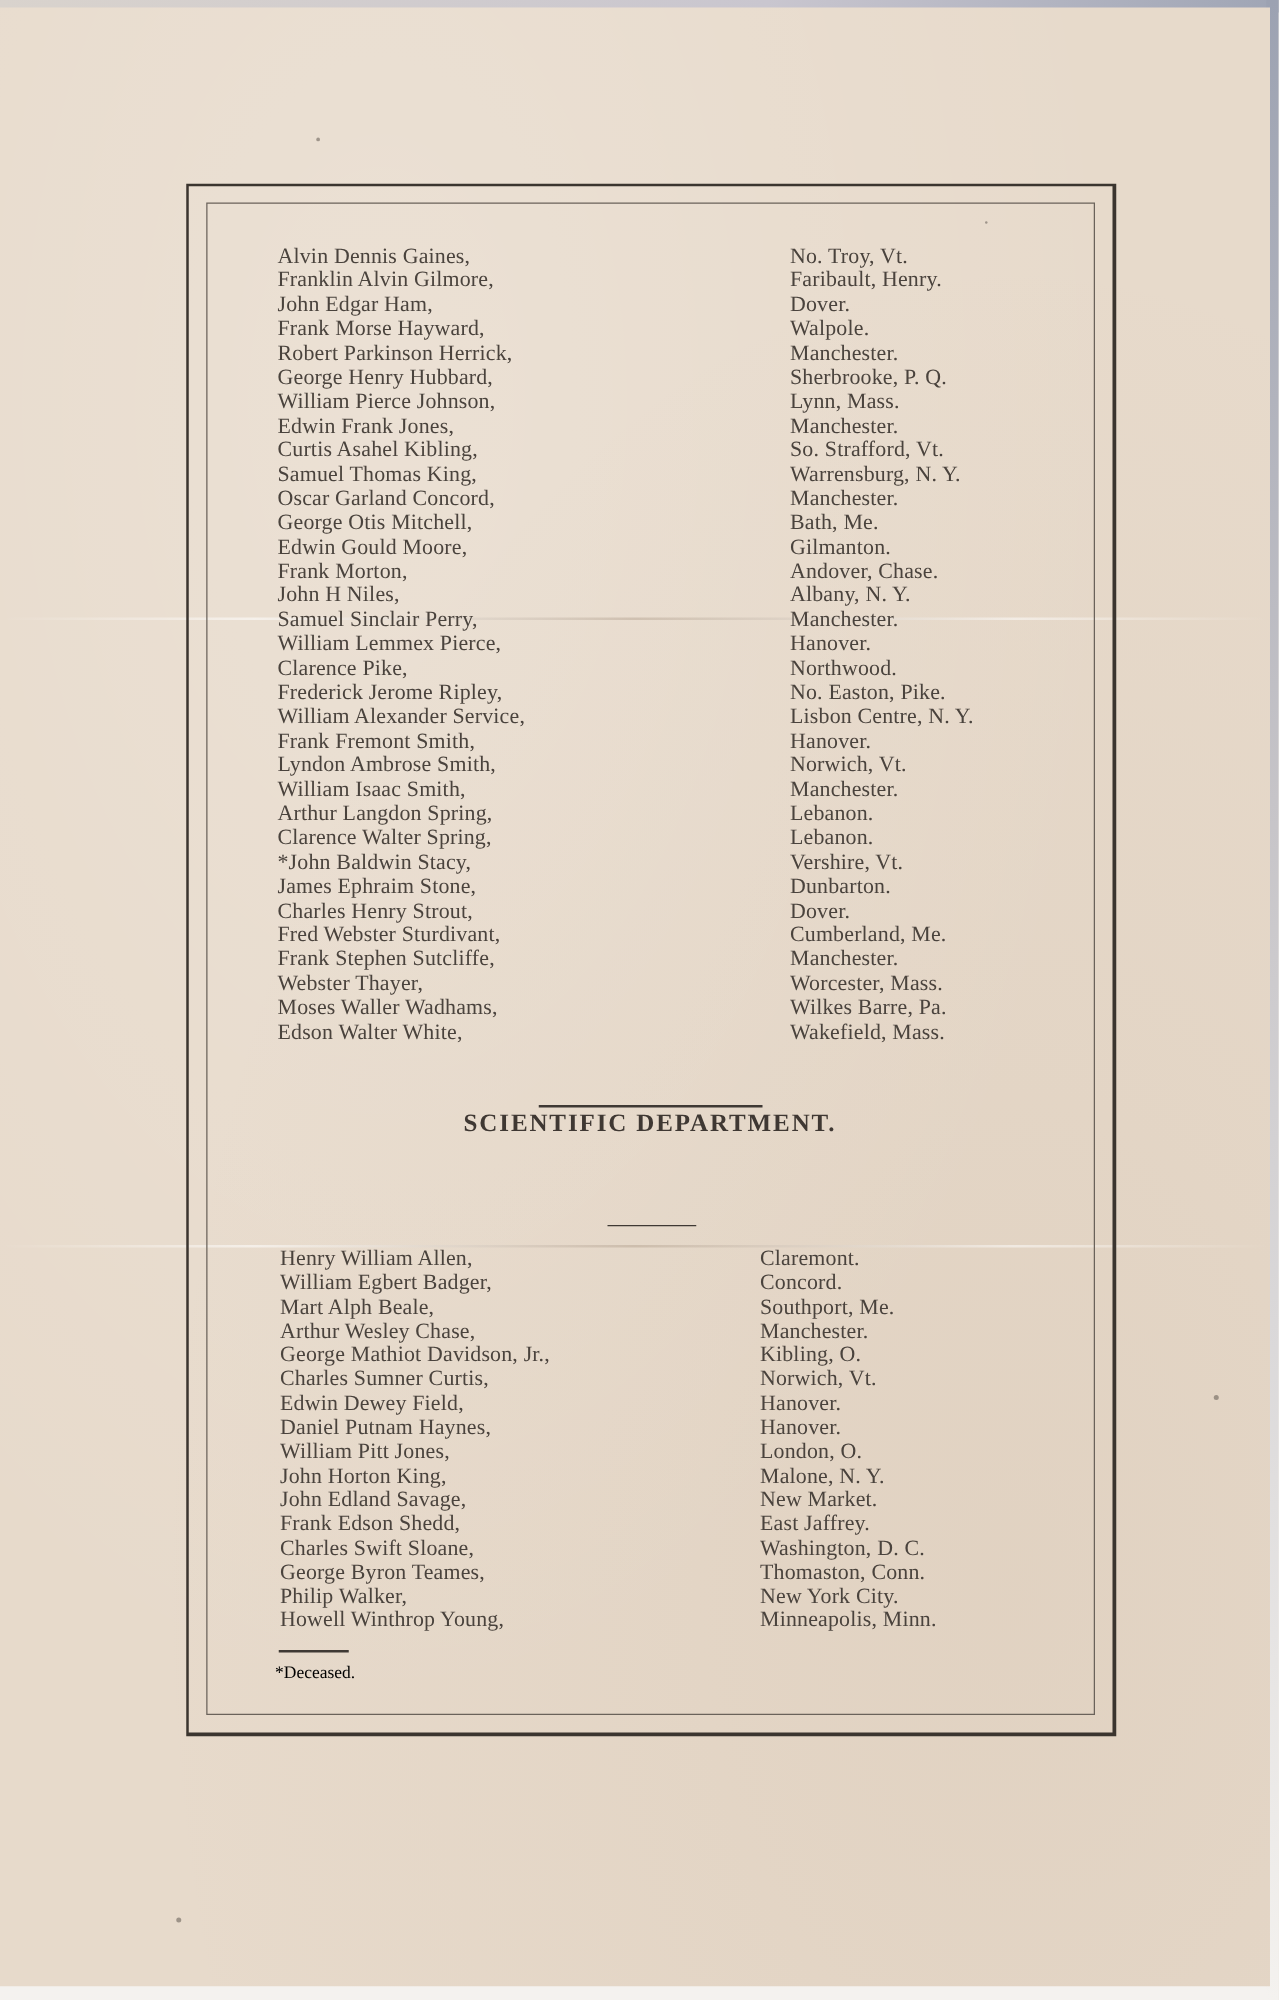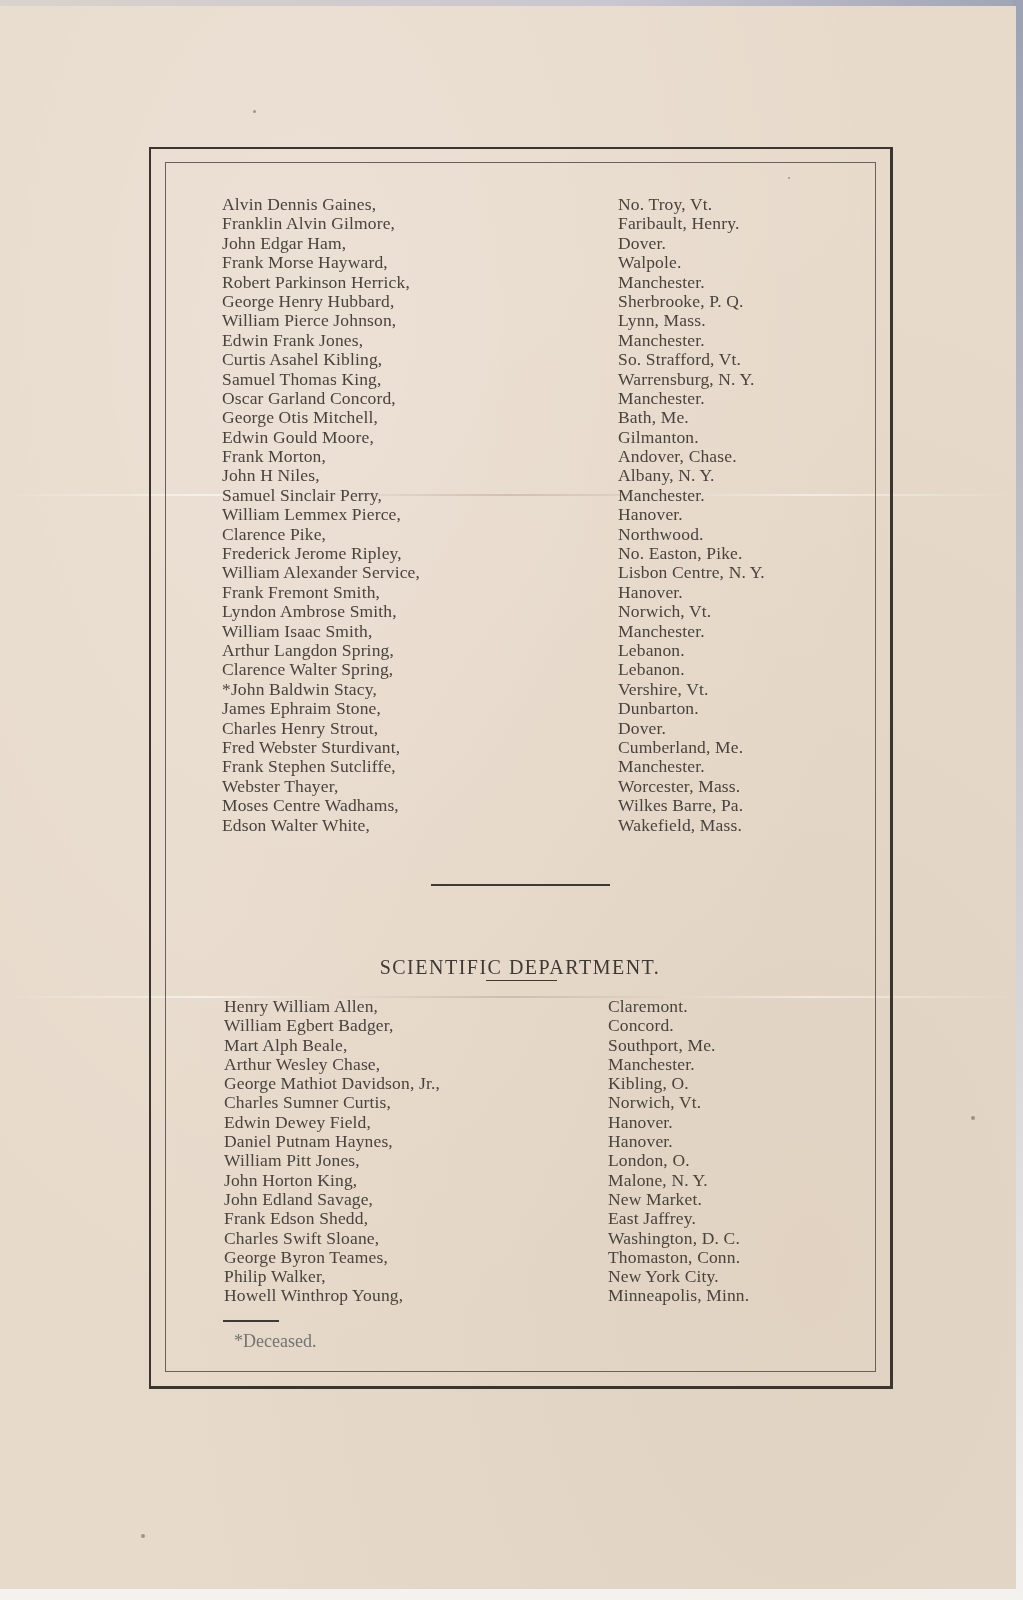--- a/index.html
+++ b/index.html
@@ -36,35 +36,35 @@
     border: 1px solid #6a625a;
   }
   .list { position: absolute; margin: 0; padding: 0; list-style: none; }
   .row { position: relative; height: 19.4px; }
   .name, .place {
     position: absolute; top: 0; white-space: nowrap;
     font-size: 17.5px; line-height: 19.4px; color: #4a433d;
     letter-spacing: 0.15px;
   }
   .list-classical { left: 222px; top: 195px; }
-  .list-classical .place { left: 396px; }
+  .list-classical .place { left: 410px; }
   .list-scientific { left: 224px; top: 997px; }
   .list-scientific .row { height: 19.3px; }
   .list-scientific .place { left: 384px; }
   .rule { position: absolute; height: 1px; background: #3f3934; }
   .rule-divider { left: 431px; top: 884px; width: 179px; height: 1.5px; }
   .rule-short { left: 486px; top: 980px; width: 71px; }
   .rule-footnote { left: 223px; top: 1320px; width: 56px; height: 1.5px; }
   .heading {
-    position: absolute; left: 300px; width: 440px; top: 956px; text-align: center;
-    font-size: 20px; letter-spacing: 1.5px; color: #3f3833; margin: 0; font-weight: normal;
+    position: absolute; left: 300px; width: 440px; top: 888px; text-align: center;
+    font-size: 20px; letter-spacing: 1.5px; color: #3f3833; margin: 0; font-weight: bold;
   }
   .footnote {
-    position: absolute; left: 234px; top: 1331px;
-    font-size: 18px; color: #737373;
+    position: absolute; left: 220px; top: 1331px;
+    font-size: 14px; color: #000000;
   }
   .speck { position: absolute; width: 3px; height: 3px; border-radius: 50%; background: #6d645c; opacity: 0.6; }
 </style>
 </head>
 <body>
 
 <div class="backdrop-top"></div>
 <div class="backdrop-right"></div>
 
 <div class="paper">
@@ -198,21 +198,21 @@
     </li>
     <li class="row">
       <span class="name">Frank Stephen Sutcliffe,</span>
       <span class="place">Manchester.</span>
     </li>
     <li class="row">
       <span class="name">Webster Thayer,</span>
       <span class="place">Worcester, Mass.</span>
     </li>
     <li class="row">
-      <span class="name">Moses Centre Wadhams,</span>
+      <span class="name">Moses Waller Wadhams,</span>
       <span class="place">Wilkes Barre, Pa.</span>
     </li>
     <li class="row">
       <span class="name">Edson Walter White,</span>
       <span class="place">Wakefield, Mass.</span>
     </li>
   </ul>
 
 <div class="rule rule-divider"></div>
 <h2 class="heading">SCIENTIFIC DEPARTMENT.</h2>

